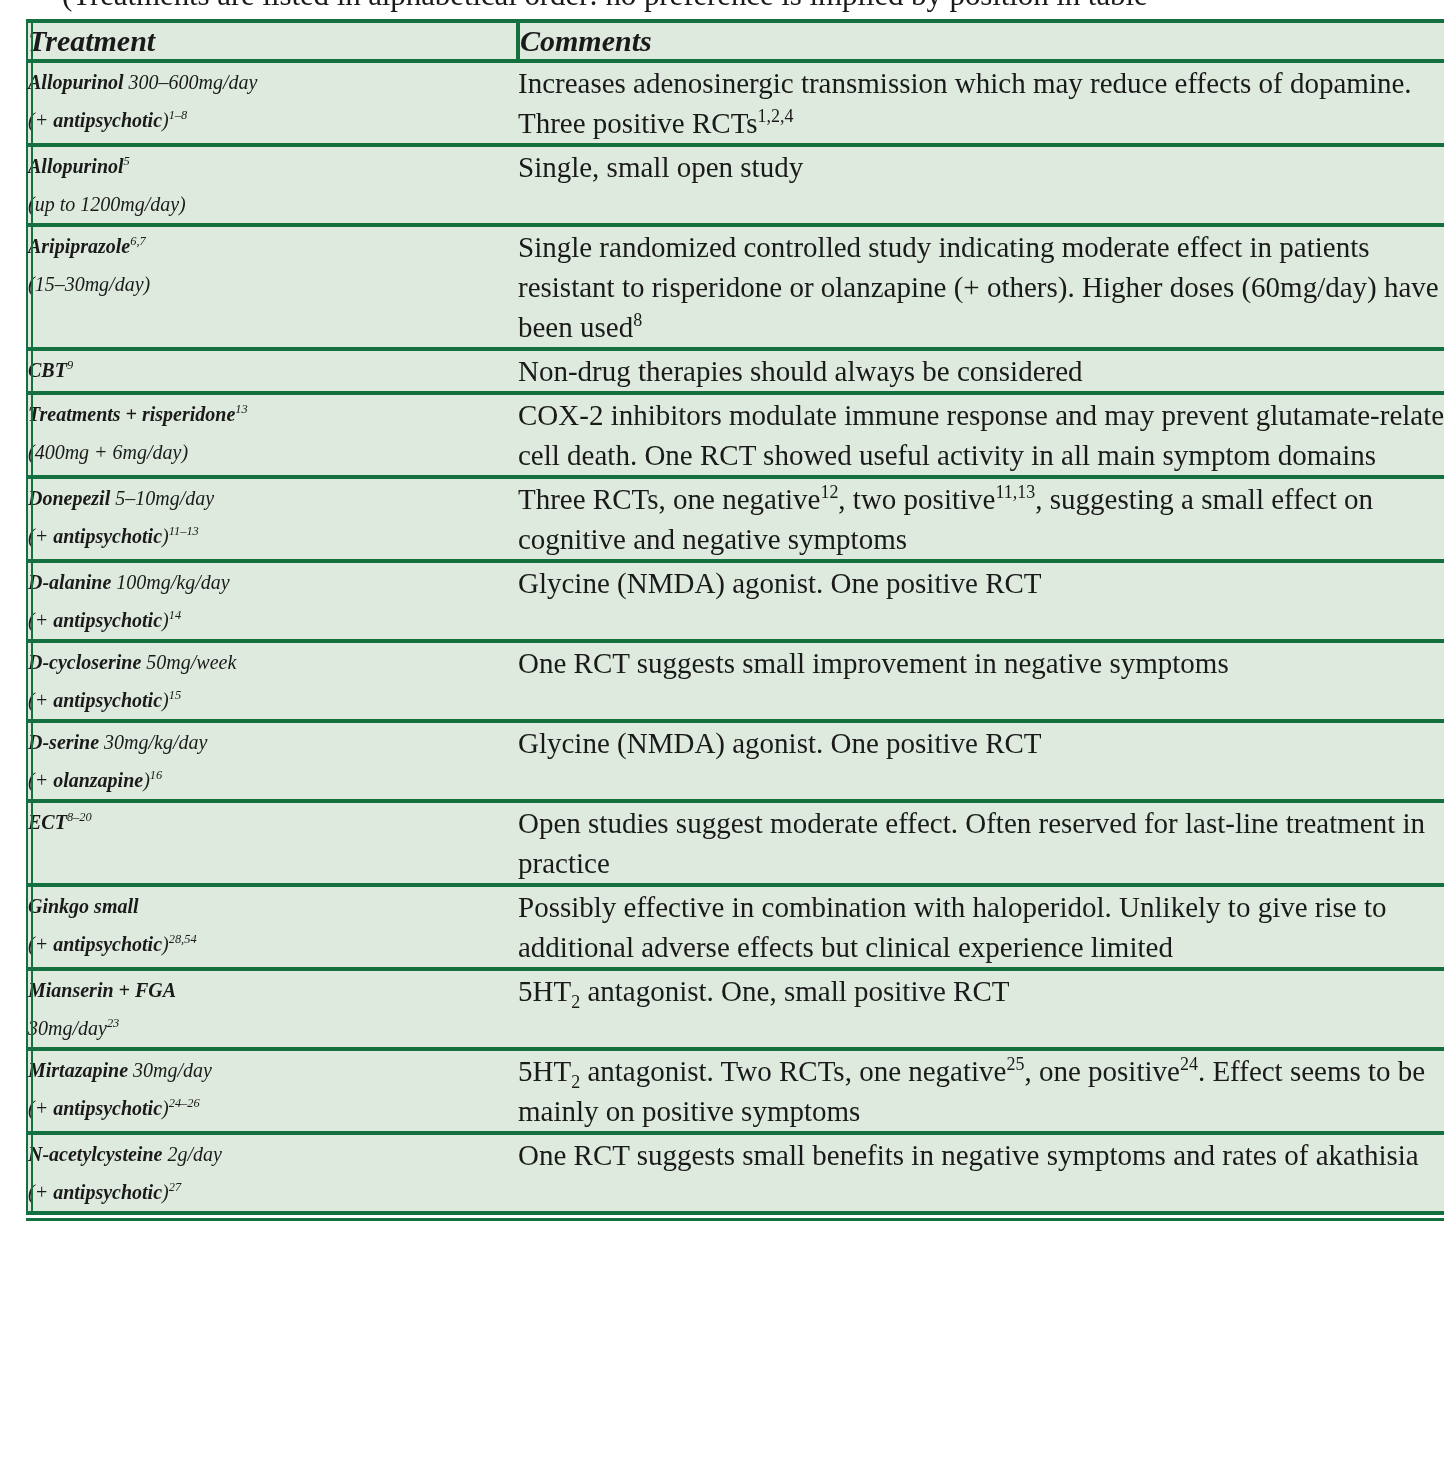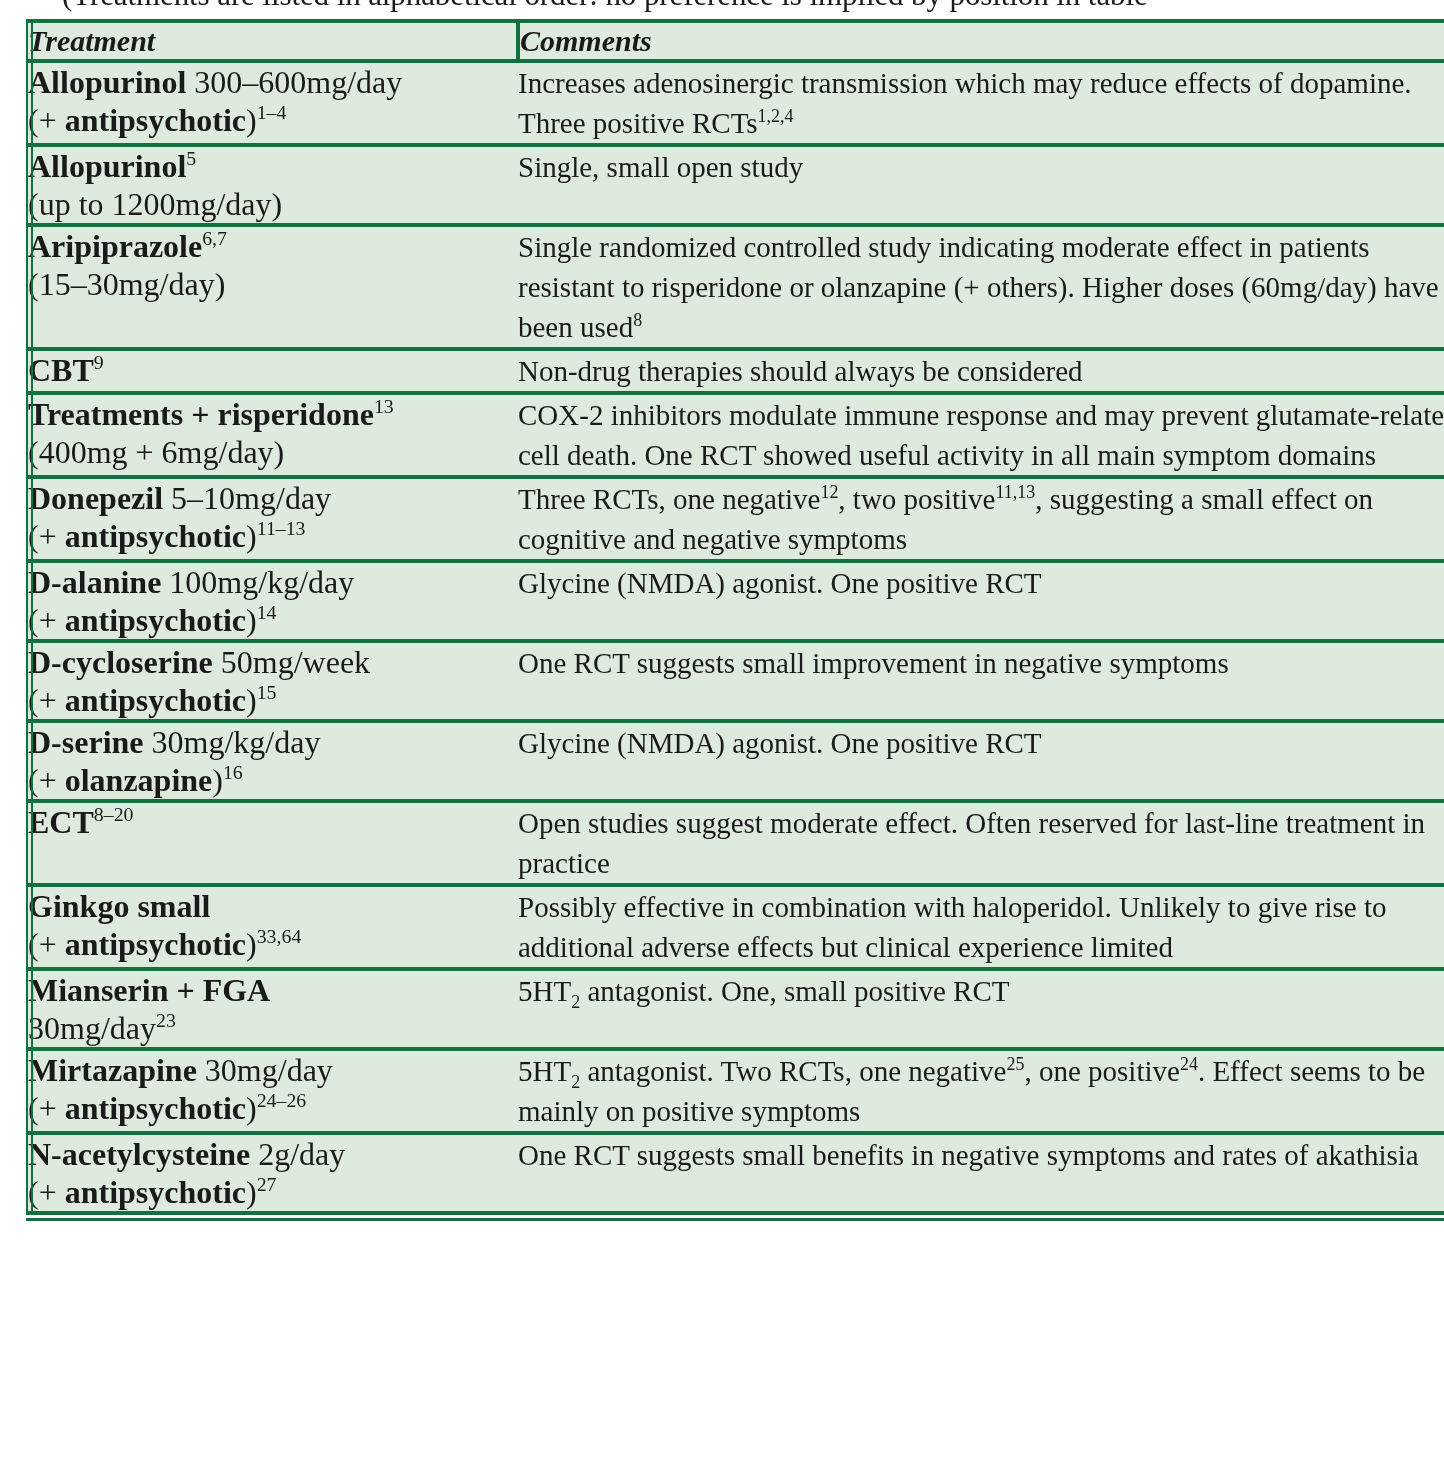--- a/index.html
+++ b/index.html
@@ -102,23 +102,24 @@
   .hdr {
     font-weight: bold;
     font-style: italic;
     font-size: 30px;
     line-height: 36px;
   }
   td.head-cell { padding: 11px 14px 14px 18px; }
   td.head-cell.treat { border-right: 4px solid #15703f; }
 
   .line {
-    font-size: 32px;
+    font-size: 20px;
     line-height: 38px;
     white-space: nowrap;
+    font-style: italic;
   }
   .comm-body {
     font-size: 29px;
     line-height: 40px;
   }
   b.drug { font-weight: bold; }
   sup {
     font-size: 0.62em;
     vertical-align: super;
     line-height: 0;
@@ -162,21 +163,21 @@
             <td class="head-cell treat">
               <div class="hdr">Treatment</div>
             </td>
             <td class="head-cell comm">
               <div class="hdr">Comments</div>
             </td>
           </tr>
           <tr class="rowline">
             <td class="treat">
               <div class="line"><b class="drug">Allopurinol</b> 300–600mg/day</div>
-              <div class="line">(+ <b class="drug">antipsychotic</b>)<sup>1–4</sup></div>
+              <div class="line">(+ <b class="drug">antipsychotic</b>)<sup>1–8</sup></div>
             </td>
             <td class="comm">
               <div class="comm-body">Increases adenosinergic transmission which may reduce effects of dopamine. Three positive RCTs<sup>1,2,4</sup></div>
             </td>
           </tr>
           <tr class="rowline">
             <td class="treat">
               <div class="line"><b class="drug">Allopurinol</b><sup>5</sup></div>
               <div class="line">(up to 1200mg/day)</div>
             </td>
@@ -250,21 +251,21 @@
             <td class="treat">
               <div class="line"><b class="drug">ECT</b><sup>8–20</sup></div>
             </td>
             <td class="comm">
               <div class="comm-body">Open studies suggest moderate effect. Often reserved for last-line treatment in practice</div>
             </td>
           </tr>
           <tr class="rowline">
             <td class="treat">
               <div class="line"><b class="drug">Ginkgo small</b></div>
-              <div class="line">(+ <b class="drug">antipsychotic</b>)<sup>33,64</sup></div>
+              <div class="line">(+ <b class="drug">antipsychotic</b>)<sup>28,54</sup></div>
             </td>
             <td class="comm">
               <div class="comm-body">Possibly effective in combination with haloperidol. Unlikely to give rise to additional adverse effects but clinical experience limited</div>
             </td>
           </tr>
           <tr class="rowline">
             <td class="treat">
               <div class="line"><b class="drug">Mianserin + FGA</b></div>
               <div class="line">30mg/day<sup>23</sup></div>
             </td>

